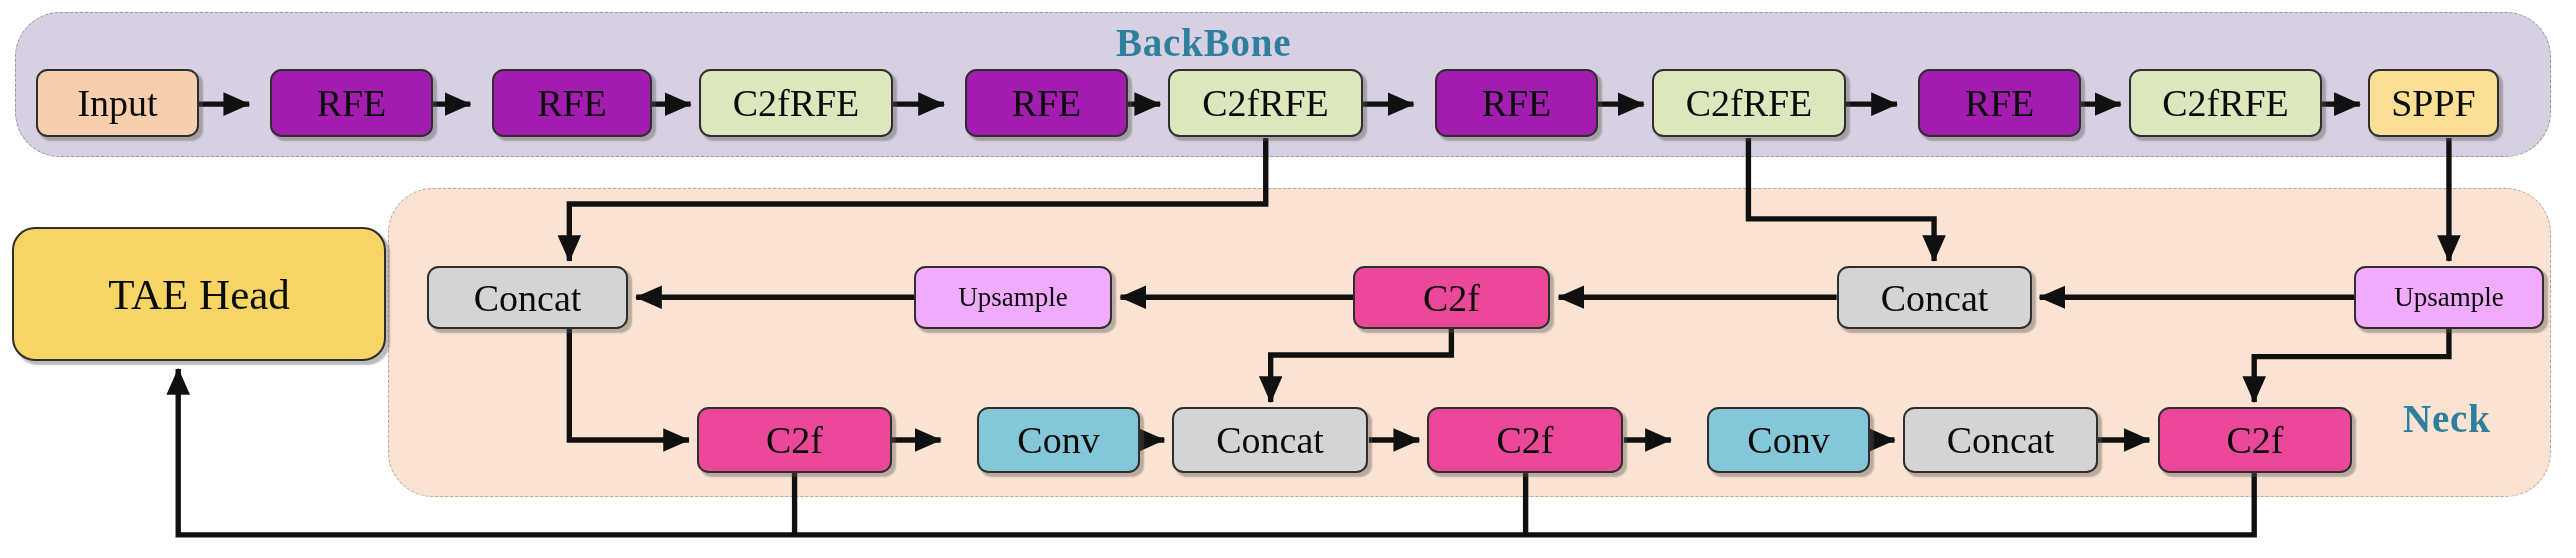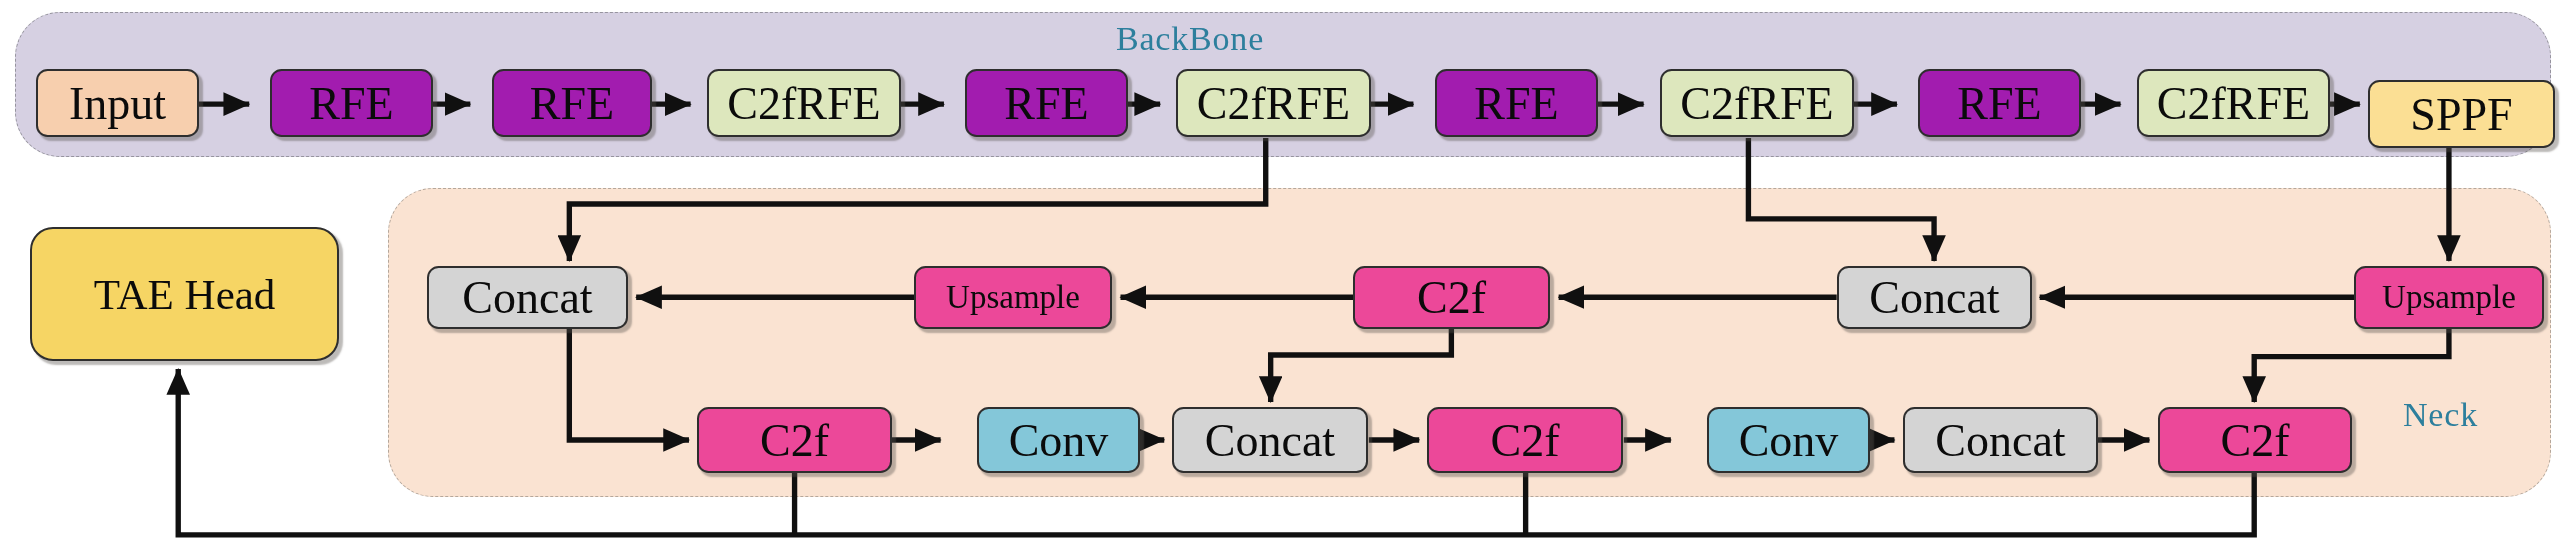--- a/index.html
+++ b/index.html
@@ -11,39 +11,39 @@
   .container{position:absolute;border-radius:45px;}
   .backbone-container{
     left:15px;top:11.6px;width:2536px;height:145px;
     background:#d6d0e2;border:1.7px dashed #96949e;box-sizing:border-box;
   }
   .neck-container{
     left:388px;top:188px;width:2163px;height:309px;
     background:#fae3d2;border:1.7px dashed #b5a79b;box-sizing:border-box;
   }
   .zone-label{
-    position:absolute;font-weight:normal;font-size:34px;color:#2d7f9d;
+    position:absolute;font-weight:bold;font-size:39px;color:#2d7f9d;
     letter-spacing:0.8px;white-space:nowrap;
   }
   svg.connectors{position:absolute;left:0;top:0;z-index:2;}
   .node{
     position:absolute;z-index:3;box-sizing:border-box;
     border:2.5px solid #2e2e2e;border-radius:11.6px;
     display:flex;align-items:center;justify-content:center;
-    font-size:46px;color:#0b0b0b;white-space:nowrap;
+    font-size:38px;color:#0b0b0b;white-space:nowrap;
     box-shadow:3.3px 3.3px 1.7px rgba(90,85,80,0.40);
   }
   .kind-input   {background:#f7cfae;}
   .kind-rfe     {background:#a21caf;margin-left:13px;}
-  .kind-c2frfe  {background:#dde7bd;margin-left:8px;}
+  .kind-c2frfe  {background:#dde7bd;}
   .kind-sppf    {background:#fbdf94;}
   .kind-c2f     {background:#ec4899;}
   .kind-conv    {background:#84c7d9;margin-left:28px;}
   .kind-concat  {background:#d4d4d4;text-align:center;}
-  .kind-upsample{background:#ec4899;font-size:33px;}
+  .kind-upsample{background:#f0abfc;font-size:27px;}
   .kind-head    {background:#f6d564;font-size:43px;border-radius:23px;}
 </style>
 </head>
 <body>
 
 <div id="canvas">
 
   <div class="container backbone-container"></div>
   <div class="container neck-container"></div>
 
@@ -100,32 +100,32 @@
   <div class="node kind-input" style="left:36px;top:69px;width:163px;height:68px;">Input</div>
   <div class="node kind-rfe" style="left:257px;top:69px;width:163px;height:68px;">RFE</div>
   <div class="node kind-rfe" style="left:479px;top:69px;width:160px;height:68px;">RFE</div>
   <div class="node kind-c2frfe" style="left:699px;top:69px;width:194px;height:68px;">C2fRFE</div>
   <div class="node kind-rfe" style="left:952px;top:69px;width:163px;height:68px;">RFE</div>
   <div class="node kind-c2frfe" style="left:1168px;top:69px;width:195px;height:68px;">C2fRFE</div>
   <div class="node kind-rfe" style="left:1422px;top:69px;width:163px;height:68px;">RFE</div>
   <div class="node kind-c2frfe" style="left:1652px;top:69px;width:194px;height:68px;">C2fRFE</div>
   <div class="node kind-rfe" style="left:1905px;top:69px;width:163px;height:68px;">RFE</div>
   <div class="node kind-c2frfe" style="left:2129px;top:69px;width:193px;height:68px;">C2fRFE</div>
-  <div class="node kind-sppf" style="left:2368px;top:80px;width:187px;height:68px;">SPPF</div>
+  <div class="node kind-sppf" style="left:2368px;top:69px;width:131px;height:68px;">SPPF</div>
 
   <div class="node kind-concat" style="left:427px;top:266px;width:201px;height:63px;">Concat</div>
   <div class="node kind-upsample" style="left:914px;top:266px;width:198px;height:63px;">Upsample</div>
   <div class="node kind-c2f" style="left:1353px;top:266px;width:197px;height:63px;">C2f</div>
   <div class="node kind-concat" style="left:1837px;top:266px;width:195px;height:63px;">Concat</div>
   <div class="node kind-upsample" style="left:2354px;top:266px;width:190px;height:63px;">Upsample</div>
 
   <div class="node kind-c2f" style="left:697px;top:407px;width:195px;height:66px;">C2f</div>
   <div class="node kind-conv" style="left:949px;top:407px;width:163px;height:66px;">Conv</div>
   <div class="node kind-concat" style="left:1172px;top:407px;width:196px;height:66px;">Concat</div>
   <div class="node kind-c2f" style="left:1427px;top:407px;width:196px;height:66px;">C2f</div>
   <div class="node kind-conv" style="left:1679px;top:407px;width:163px;height:66px;">Conv</div>
   <div class="node kind-concat" style="left:1903px;top:407px;width:195px;height:66px;">Concat</div>
   <div class="node kind-c2f" style="left:2158px;top:407px;width:194px;height:66px;">C2f</div>
 
-  <div class="node kind-head" style="left:30px;top:227px;width:309px;height:134px;">TAE Head</div>
+  <div class="node kind-head" style="left:12px;top:227px;width:374px;height:134px;">TAE Head</div>
 
 </div>
 
 
 </body></html>

